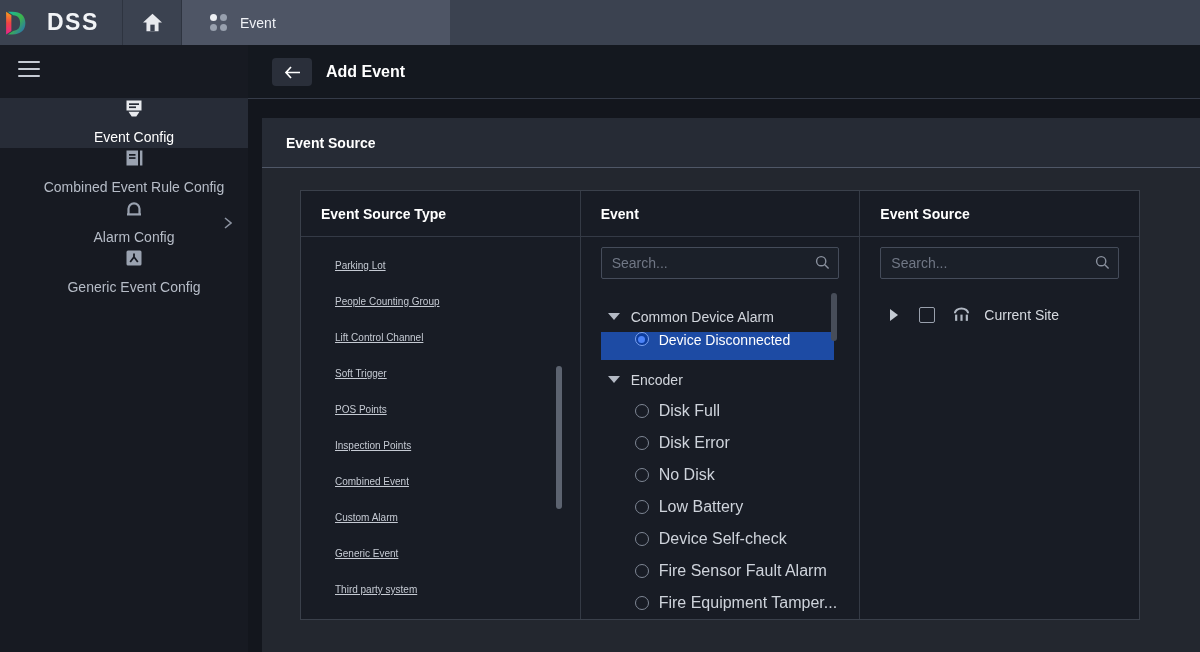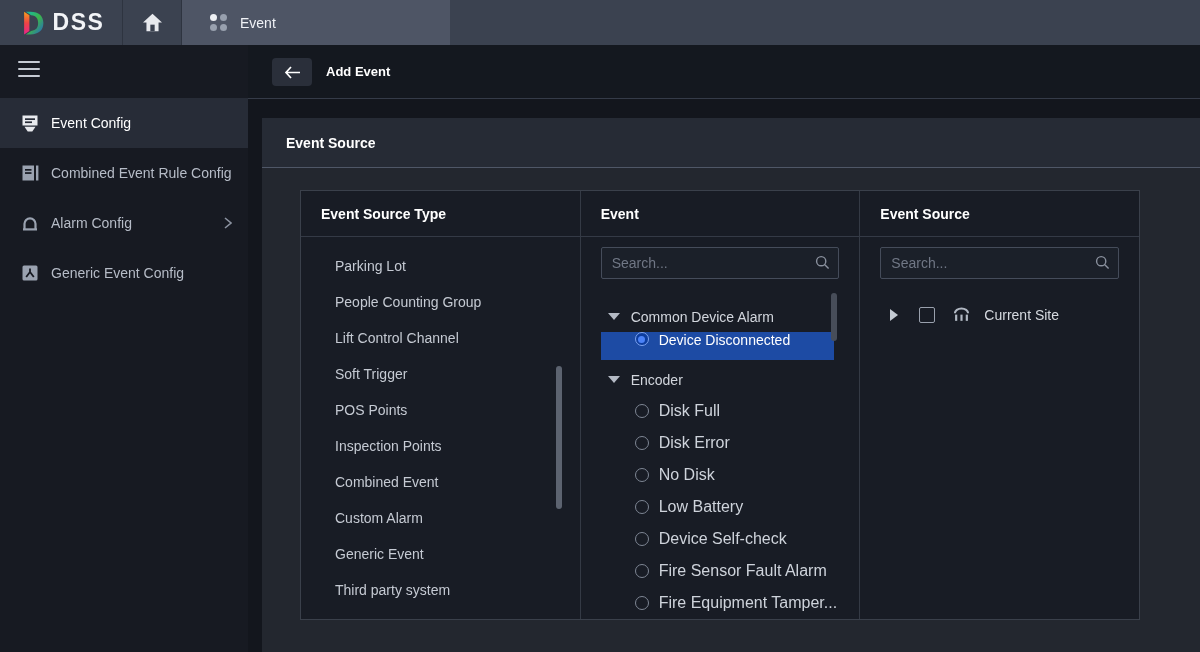--- a/index.html
+++ b/index.html
@@ -1,54 +1,54 @@
 <!DOCTYPE html>
 <html><head>
 <meta charset="utf-8">
 <style>
   html,body{margin:0;padding:0;background:#13161d;font-family:"Liberation Sans","DejaVu Sans",sans-serif;}
   .screen{position:relative;width:1200px;height:652px;overflow:hidden;background:#13161d;}
 
   
   .topbar{position:absolute;top:0;left:0;width:1200px;height:45px;background:#3b4250;display:flex;align-items:stretch;}
-  .tb-logo{width:122px;display:flex;align-items:center;justify-content:center;gap:7px;}
+  .tb-logo{width:122px;display:flex;align-items:center;justify-content:flex-start;gap:19px;}
   .tb-logo-text{color:#f2f4f7;font-size:23px;font-weight:bold;letter-spacing:1.5px;}
   .tb-home{width:58px;display:flex;align-items:center;justify-content:center;border-left:1px solid #2e3440;border-right:1px solid #2e3440;cursor:pointer;}
   .tb-tab{width:240px;background:#4e5565;display:flex;align-items:center;padding-left:28px;gap:13px;color:#f0f2f6;font-size:14px;cursor:pointer;}
   .grid-icon{display:grid;grid-template-columns:7px 7px;grid-gap:3px;}
   .grid-icon i{width:7px;height:7px;border-radius:50%;background:#98a0ae;}
   .grid-icon i.lit{background:#eef0f4;}
 
   
   .sidebar{position:absolute;top:45px;left:0;width:248px;height:607px;background:#171a22;}
   .sb-burger{position:absolute;top:16px;left:18px;width:22px;height:16px;display:flex;flex-direction:column;justify-content:space-between;cursor:pointer;}
   .sb-burger b{display:block;height:2px;background:#c6cbd4;border-radius:1px;}
   .sb-menu{position:absolute;top:53px;left:0;width:248px;}
-  .sb-item{height:50px;display:flex;align-items:center;padding-left:20px;gap:11px;color:#b6bcc7;font-size:14px;cursor:pointer;position:relative;}
+  .sb-item{height:50px;display:flex;align-items:center;padding-left:20px;gap:11px;color:#b6bcc7;font-size:14px;cursor:pointer;position:relative;flex-direction:column;}
   .sb-item .sb-ico{width:20px;height:20px;flex:none;color:#9aa2b0;}
   .sb-item.sel{background:#272c37;color:#fff;}
   .sb-item.sel .sb-ico{color:#e8eaee;}
   .sb-chevron{position:absolute;right:16px;top:19px;}
 
   
   .chead{position:absolute;top:45px;left:248px;width:952px;height:54px;background:#14181f;border-bottom:1px solid #353b48;box-sizing:border-box;}
   .back-btn{position:absolute;left:24px;top:13px;width:40px;height:28px;background:#2a2f3a;border-radius:4px;display:flex;align-items:center;justify-content:center;cursor:pointer;}
-  .page-title{position:absolute;left:78px;top:0;line-height:54px;color:#fff;font-size:13px;font-weight:bold;}
+  .page-title{position:absolute;left:78px;top:0;line-height:54px;color:#fff;font-size:16px;font-weight:bold;}
 
   
   .panel{position:absolute;left:262px;top:118px;width:938px;height:534px;background:#23272f;}
   .panel-head{height:50px;line-height:50px;background:#262b35;border-bottom:1px solid #4f5767;padding-left:24px;color:#fff;font-size:14px;font-weight:bold;box-sizing:border-box;}
   .cols{position:absolute;left:38px;top:72px;width:840px;height:430px;border:1px solid #3a404b;background:#181c25;display:flex;box-sizing:border-box;}
   .col{flex:1 1 0;position:relative;min-width:0;}
   .col + .col{border-left:1px solid #343a45;}
   .col-head{height:46px;line-height:46px;padding-left:20px;border-bottom:1px solid #343a46;color:#fff;font-size:14px;font-weight:bold;box-sizing:border-box;}
 
   
   .type-list{padding-top:11px;}
-  .type-item{height:36px;line-height:36px;padding-left:34px;color:#c5cad3;font-size:14px;cursor:pointer;white-space:nowrap;}
+  .type-item{height:36px;line-height:36px;padding-left:34px;color:#c5cad3;font-size:10px;cursor:pointer;white-space:nowrap;text-decoration:underline;}
 
   
   .srch{position:relative;margin:10px 20px 0 20px;height:40px;}
   .srch input{width:100%;height:32px;box-sizing:border-box;background:#1b2029;border:1px solid #454c5a;border-radius:2px;color:#cfd3da;font-size:14px;padding:0 30px 0 10px;outline:none;font-family:"Liberation Sans","DejaVu Sans",sans-serif;}
   .srch input::placeholder{color:#707785;}
   .srch .mag{position:absolute;right:9px;top:8px;}
 
   
   .tree{margin-top:14px;}
   .t-group{height:31px;display:flex;align-items:center;padding-left:27px;gap:11px;color:#d2d6dd;font-size:14px;cursor:pointer;}

